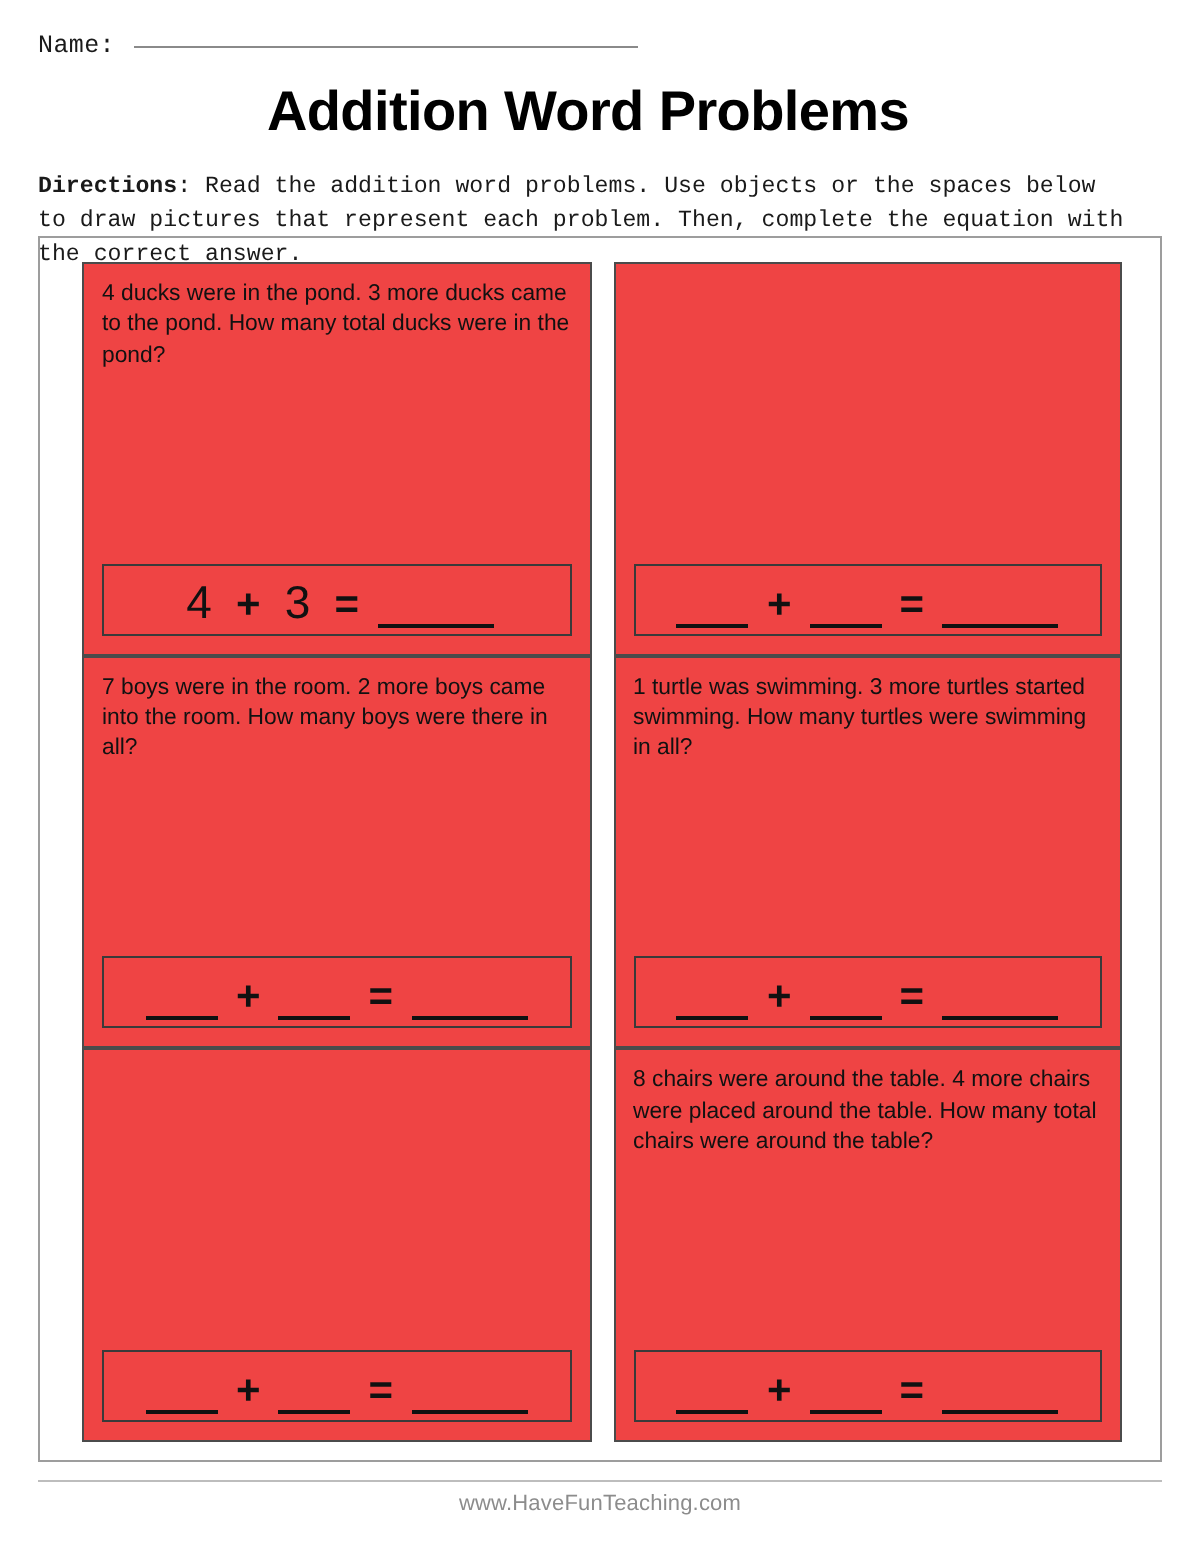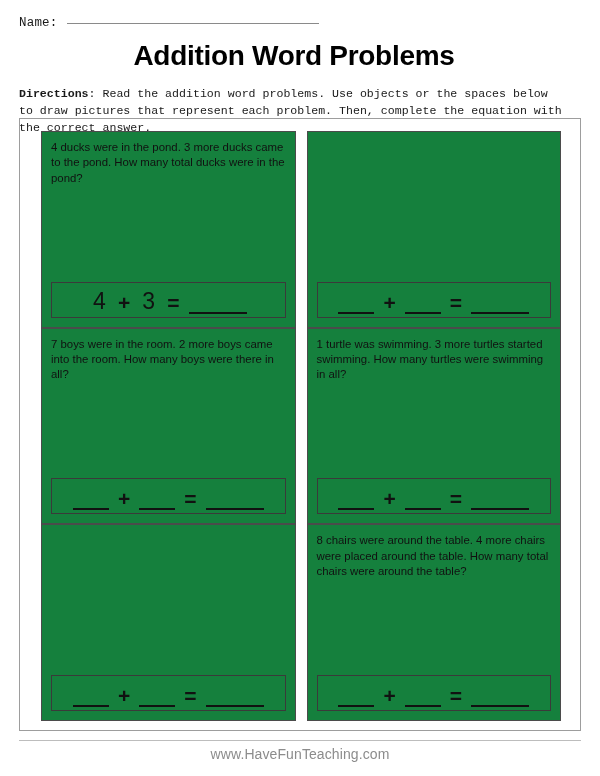--- a/index.html
+++ b/index.html
@@ -90,21 +90,21 @@
     grid-template-rows: 1fr 1fr 1fr;
     column-gap: 11px;
     row-gap: 0px;
   }
 
   .cell {
     border: 1.6px solid #4b4b4b;
     box-sizing: border-box;
     position: relative;
     padding: 8px 9px 0 9px;
-    background: #15803d;
+    background: #ef4444;
   }
 
   .problem-text {
     font-size: 11.4px;
     line-height: 1.34;
     color: #111111;
   }
 
   
   .eq-box {
@@ -161,21 +161,21 @@
     width: 562px;
     height: 0;
     border-bottom: 1px solid #bdbdbd;
   }
   .footer {
     position: absolute;
     left: 0;
     right: 0;
     top: 746px;
     text-align: center;
-    font-size: 14px;
+    font-size: 11px;
     color: #8c8c8c;
     letter-spacing: 0.1px;
   }
 </style>
 </head>
 <body>
 
 <div class="name-row">
   <span class="name-label">Name:</span>
   <span class="name-rule"></span>

